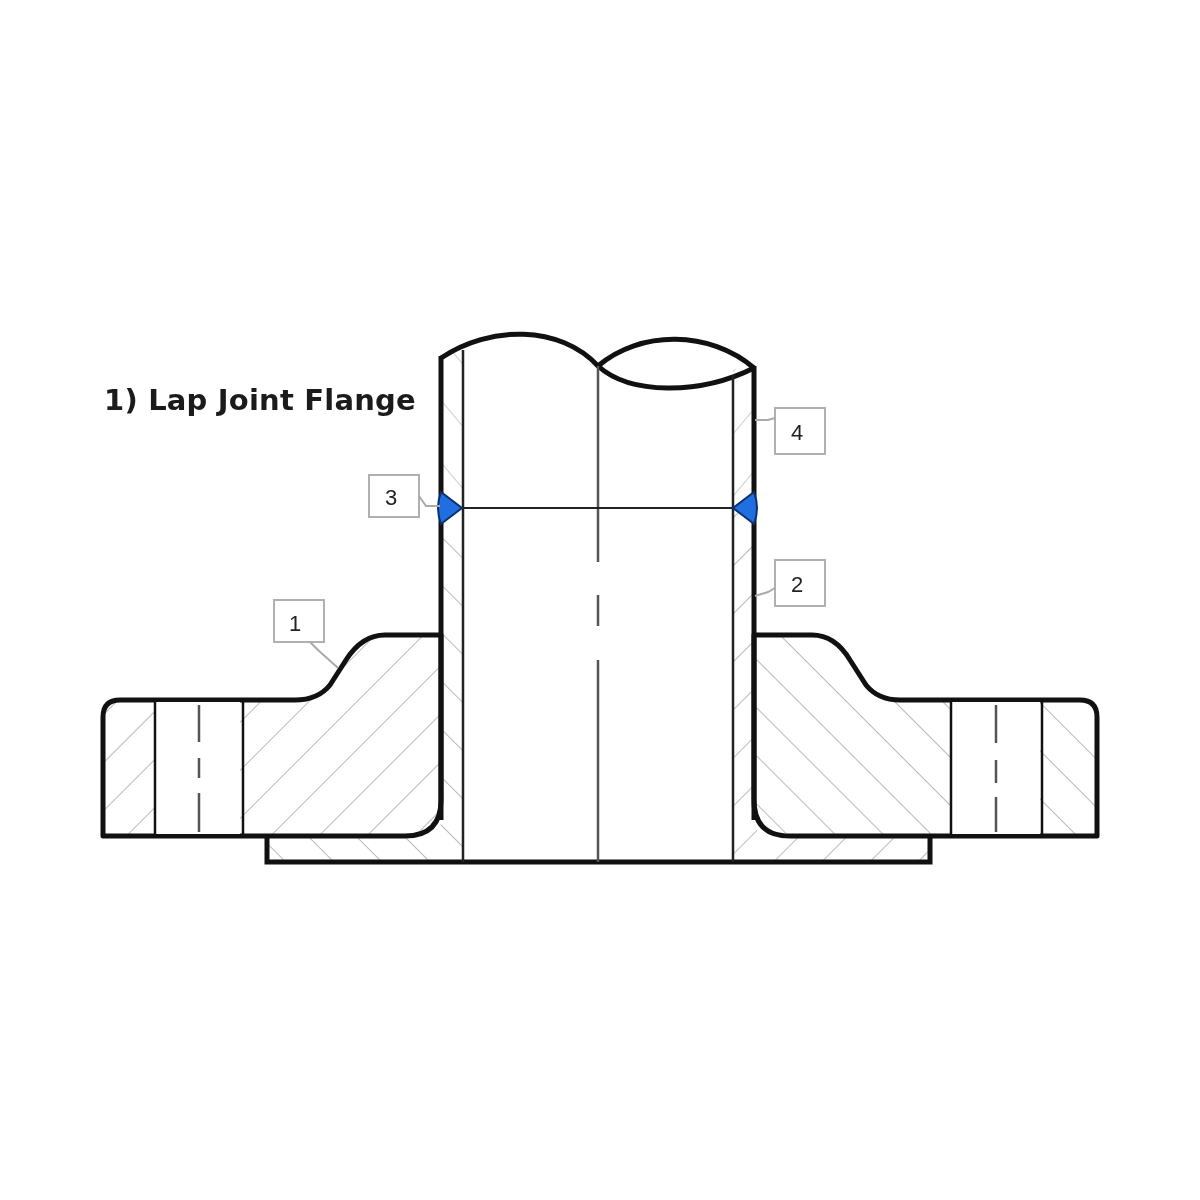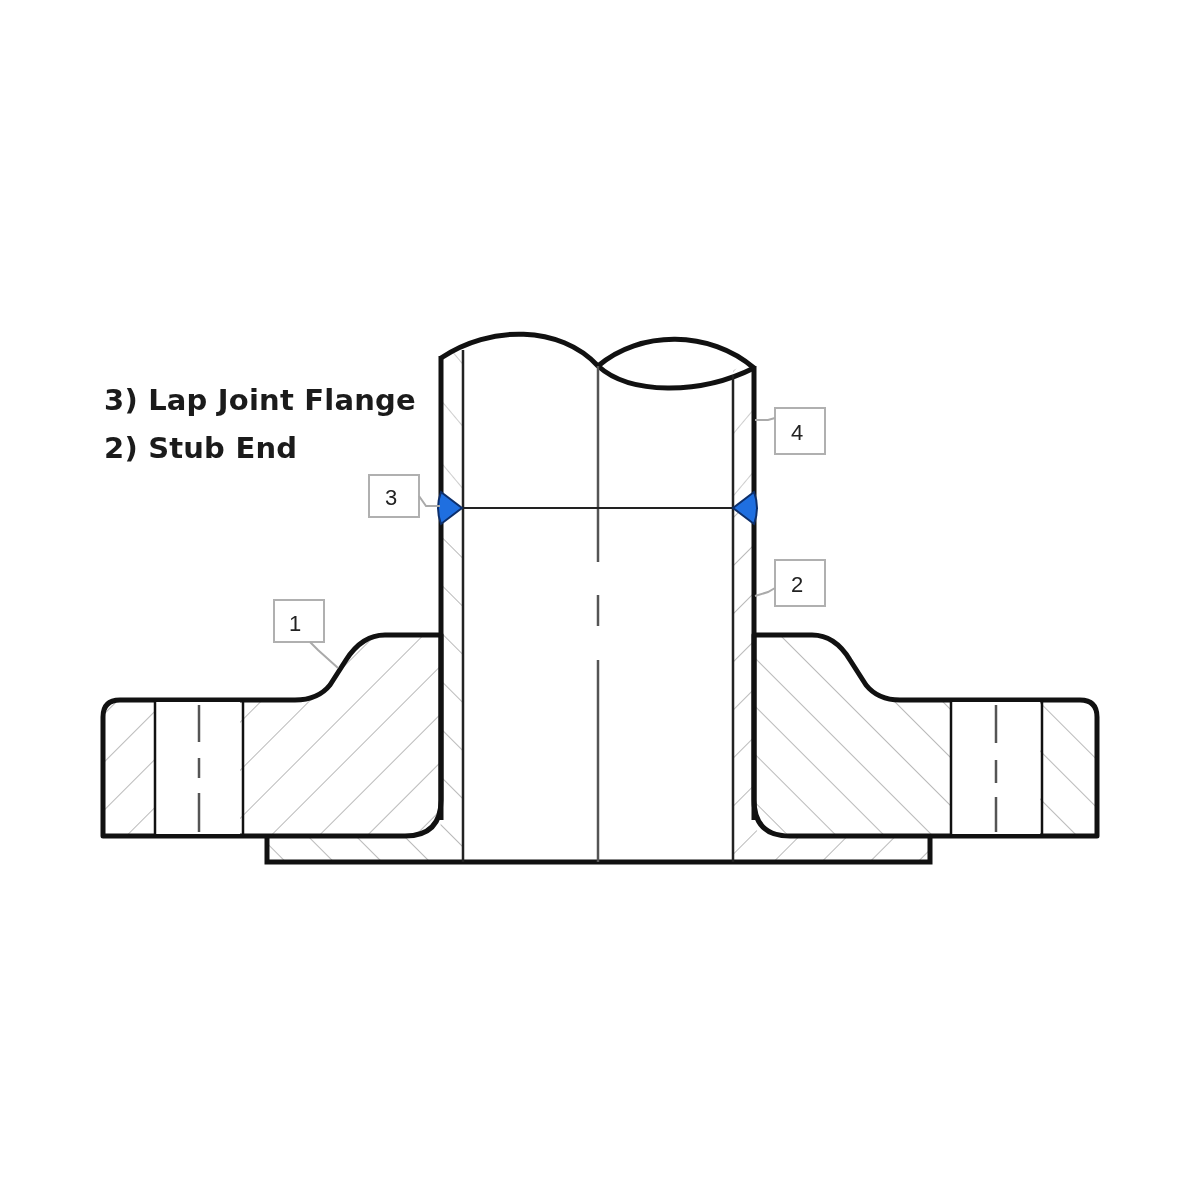--- a/index.html
+++ b/index.html
@@ -8,22 +8,21 @@
   .legend { position: absolute; left: 104px; top: 376px; }
   .legend-item { font-family: "DejaVu Sans", sans-serif; font-weight: bold;
                  font-size: 29px; color: #1b1b1b; line-height: 48px; height: 48px; white-space: nowrap; letter-spacing: 0.2px; }
   svg { position: absolute; left: 0; top: 0; }
   .callout-text { font-family: "Liberation Sans", sans-serif; font-size: 22px; fill: #222; }
 </style>
 </head>
 <body>
 
 <div class="legend">
-  <div class="legend-item">3) Lap Joint Flange</div>
-  <div class="legend-item">2) Stub End</div>
+  <div class="legend-item">1) Lap Joint Flange</div>
 </div>
 
 <svg width="1200" height="1200" viewBox="0 0 1200 1200">
   <defs>
     <pattern id="hatchL" patternUnits="userSpaceOnUse" width="34" height="34" patternTransform="rotate(45)">
       <line x1="0" y1="0" x2="0" y2="34" stroke="#a8a8a8" stroke-width="1.6"></line>
     </pattern>
     <pattern id="hatchR" patternUnits="userSpaceOnUse" width="34" height="34" patternTransform="rotate(-45)">
       <line x1="0" y1="0" x2="0" y2="34" stroke="#a8a8a8" stroke-width="1.6"></line>
     </pattern>

